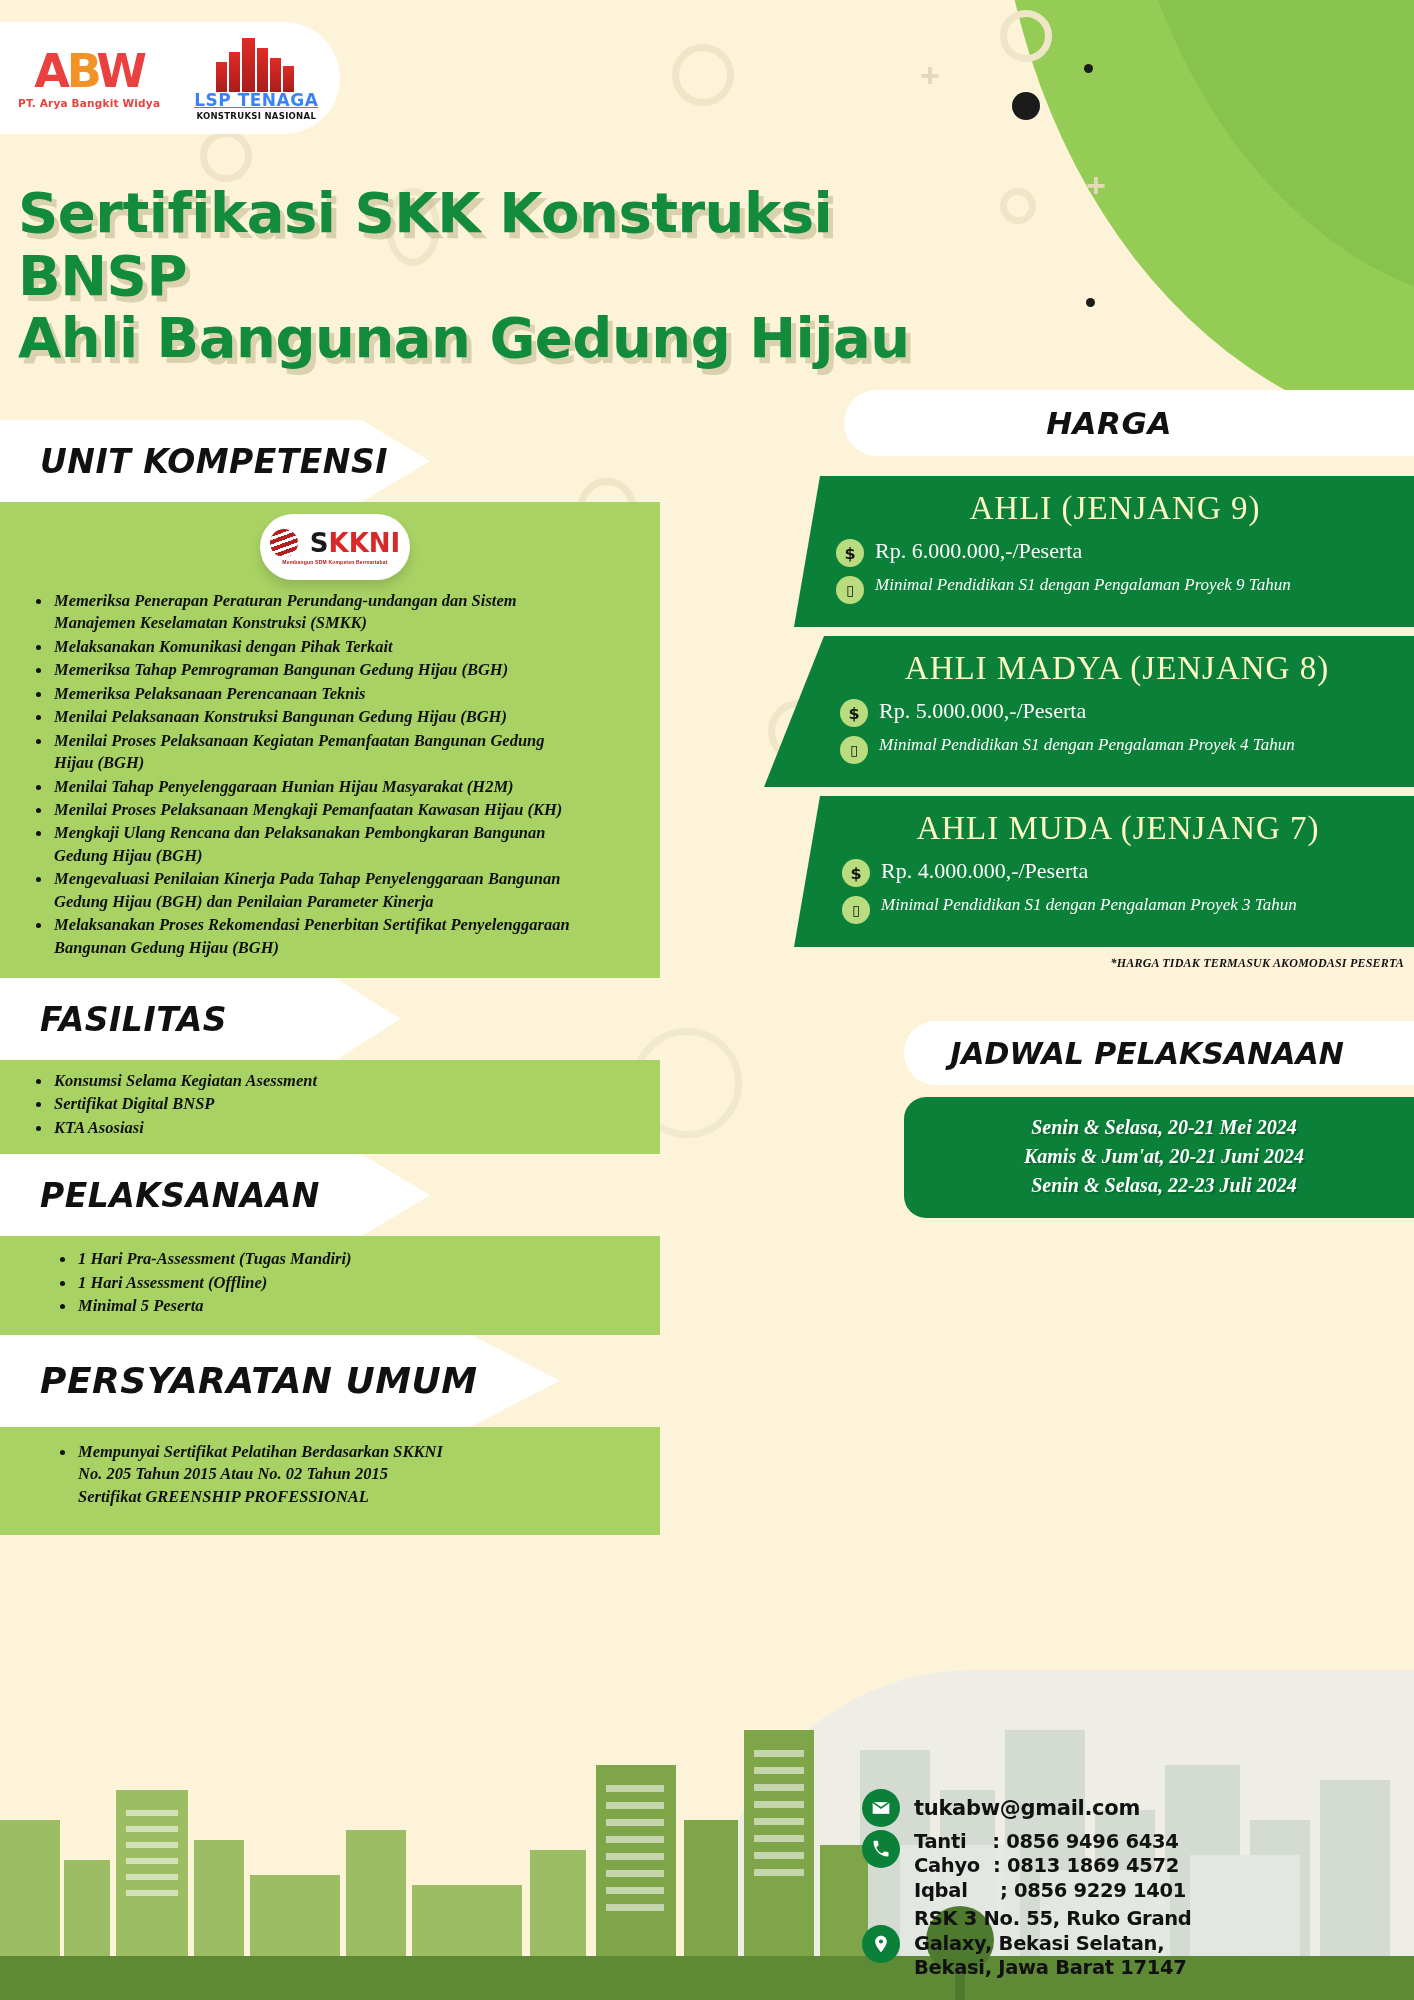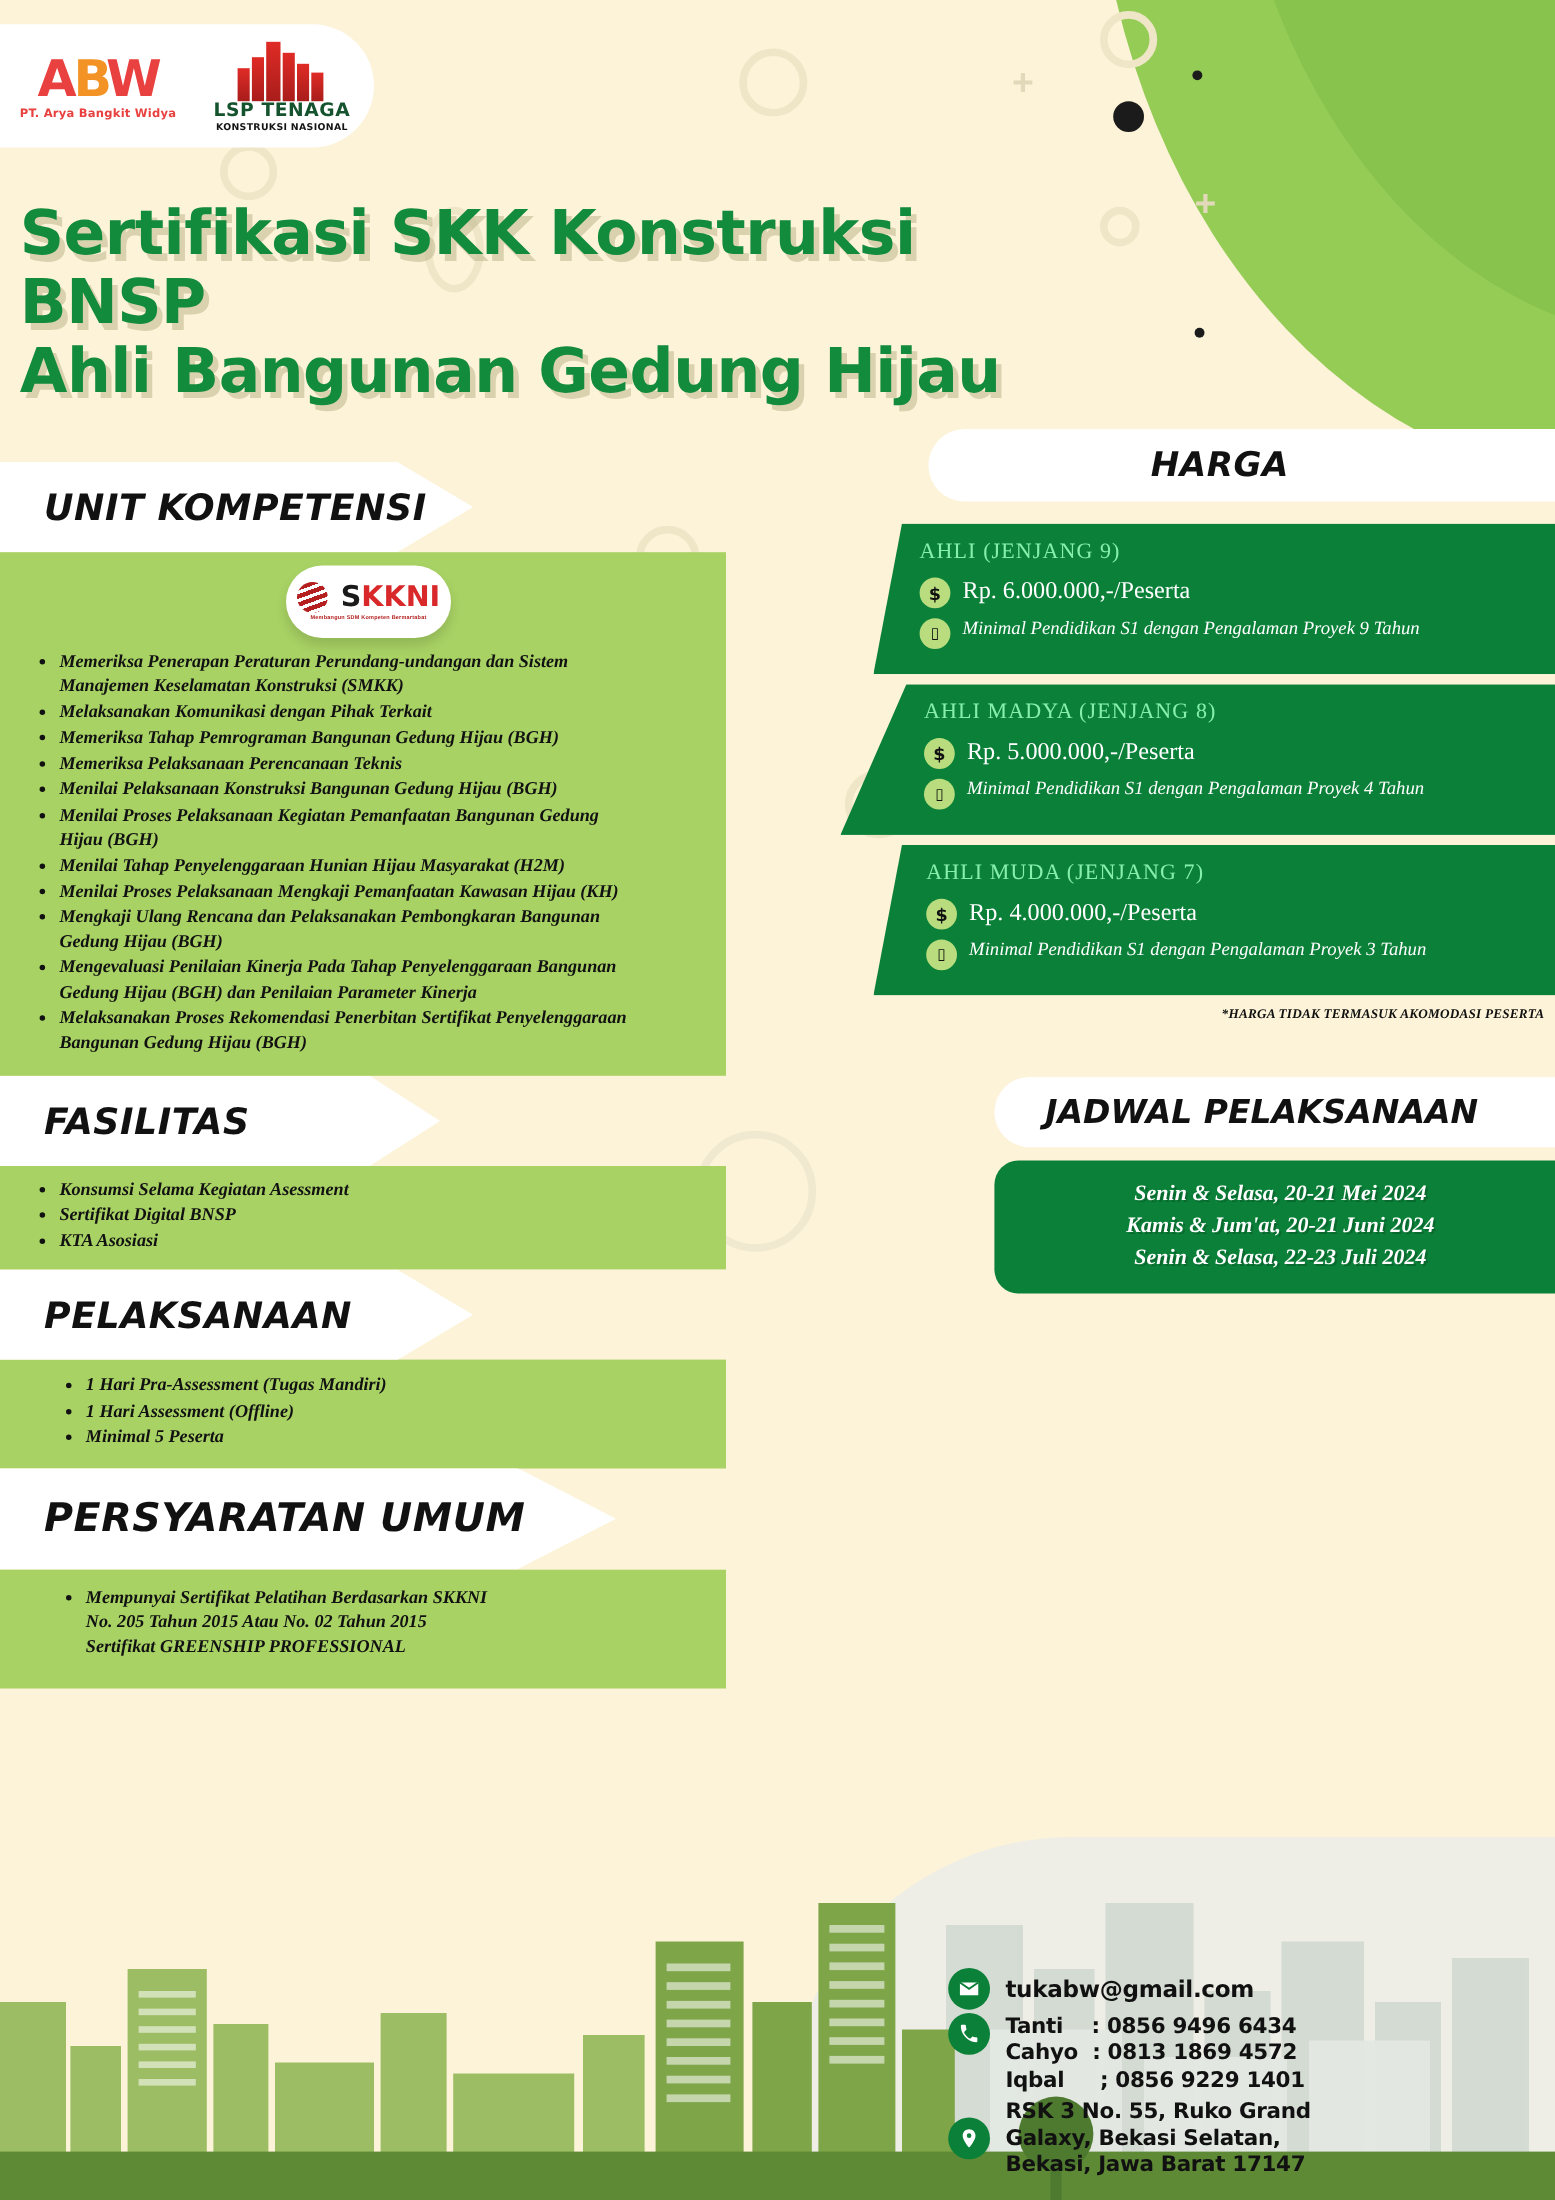--- a/index.html
+++ b/index.html
@@ -56,22 +56,23 @@
     font-family:"DejaVu Sans", sans-serif;
   }
   .logo-lsp{ display:flex; flex-direction:column; align-items:center; }
   .lsp-mark{ position:relative; width:84px; height:56px; }
   .lsp-mark i{
     position:absolute; bottom:0; display:block;
     background:linear-gradient(#e02b26,#a81d1b);
   }
   .lsp-name{
     font-family:"DejaVu Sans", sans-serif;
-    font-weight:700; font-size:17px; letter-spacing:.5px; color:#14532d; line-height:1;
+    font-weight:700; font-size:17px; letter-spacing:.5px; color:#3b82f6; line-height:1;
     margin-top:0;
+    text-decoration:underline;
   }
   .lsp-sub{
     font-family:"DejaVu Sans", sans-serif;
     font-weight:700; font-size:8.5px; letter-spacing:.3px; color:#141414; margin-top:2px;
   }
 
   
   .title{
     position:absolute; left:18px; top:182px; width:1000px;
     font-family:"DejaVu Sans", sans-serif;
@@ -156,21 +157,21 @@
     margin-left:40px;
     padding:14px 20px 16px 42px;
     color:#fff;
     clip-path:polygon(26px 0, 100% 0, 100% 100%, 0 100%);
     margin-bottom:9px;
   }
   .price-card.c2{ clip-path:polygon(60px 0, 100% 0, 100% 100%, 0 100%); margin-left:10px; padding-left:76px;}
   .price-card.c3{ clip-path:polygon(26px 0, 100% 0, 100% 100%, 0 100%); margin-left:40px; padding-left:48px;}
   .price-title{
     font-family:"Liberation Serif", serif;
-    font-size:20px; letter-spacing:1px; margin-bottom:10px; color:#86efac;
+    font-size:33px; letter-spacing:1px; margin-bottom:10px; color:#fef9c3;text-align:center;
   }
   .price-row{ display:flex; align-items:flex-start; gap:11px; margin-bottom:7px; }
   .ic{
     flex:0 0 auto;
     width:28px;height:28px;border-radius:50%;
     background:#b9dd7e;
     display:flex;align-items:center;justify-content:center;
     color:#111; font-weight:700; font-size:16px;
     font-family:"DejaVu Sans", sans-serif;
     margin-top:2px;

